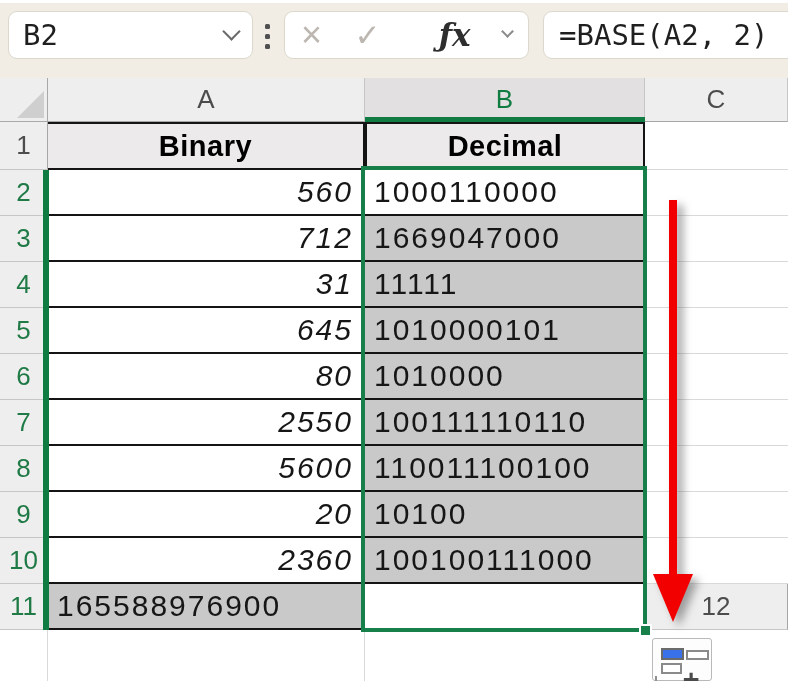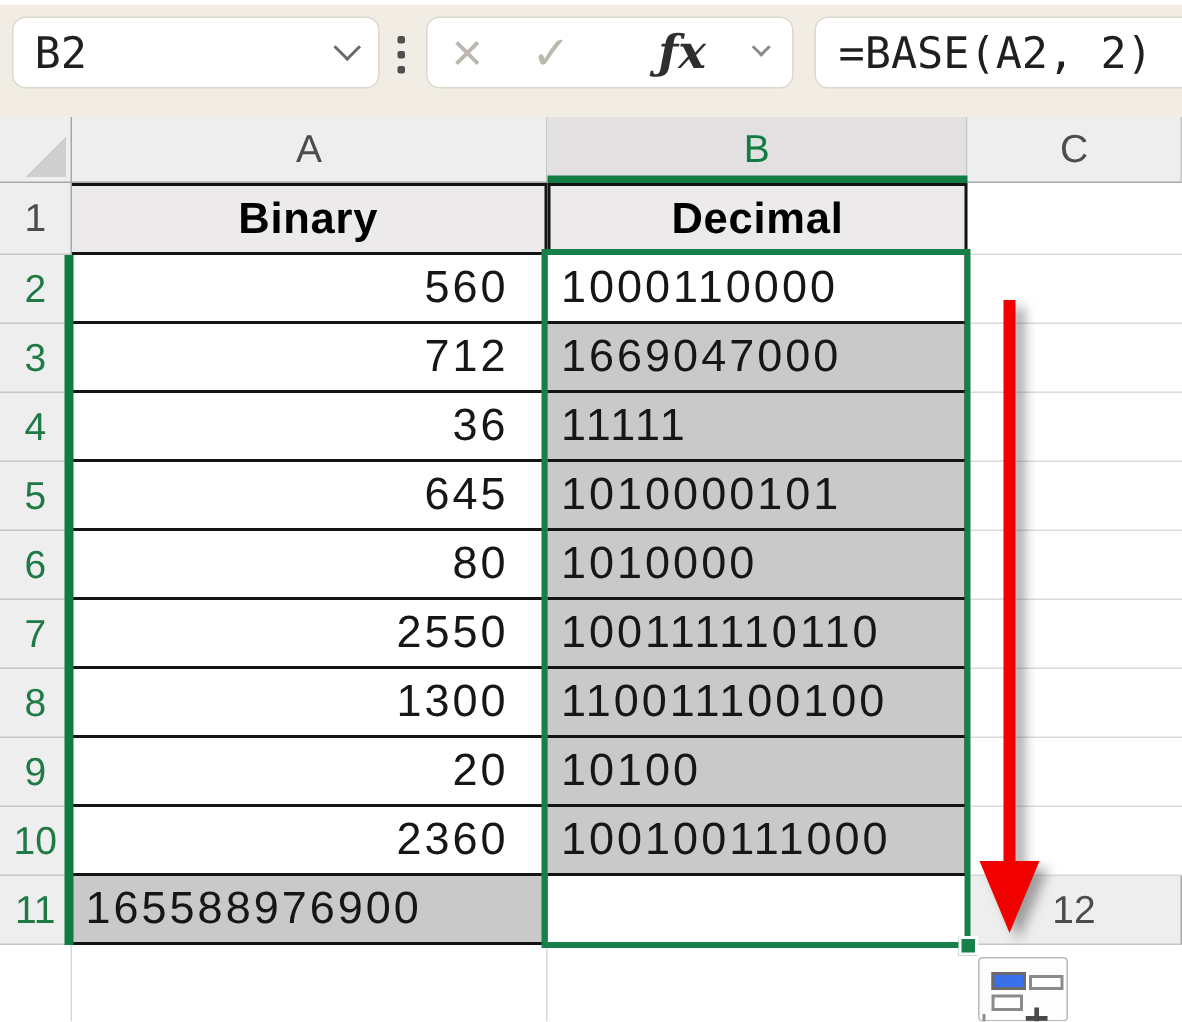--- a/index.html
+++ b/index.html
@@ -53,21 +53,21 @@
     border-right:1px solid #c6c6c6; border-bottom:1px solid #a6a6a6; }
   .ch.sel { background:#e2e0e0; color:#107c41; }
   .rh { background:#efeeee; justify-content:center; font-size:26px; color:#4c4c4c;
     border-bottom:1px solid #c6c6c6; border-right:1px solid #a6a6a6; }
   .rh.sel { color:#1f7a46; }
   .t { border-right:2px solid #141414; border-bottom:2px solid #141414;
     font-size:30px; color:#161616; letter-spacing:2px; }
   .h1 { border-top:2px solid #141414; background:#eceaea; justify-content:center;
     font-weight:bold; font-size:29px; color:#000; letter-spacing:0.5px; }
   .bl { border-left:2px solid #141414; }
-  .a { justify-content:flex-end; padding-right:24px; }
+  .a { justify-content:flex-end; padding-right:10px;font-style:italic; }
   .b { justify-content:flex-start; padding-left:9px; }
   .b.fill { background:#c9c9c9; }
   .c { border-bottom:1px solid #d9d9d9; }
   .g-r { border-right:1px solid #d9d9d9; }
 
   
   .row-accent { position:absolute; left:43px; top:170px; width:6px; height:460px;
     background:#107c41; z-index:4; }
   .col-accent { position:absolute; left:365px; top:117px; width:280px; height:5px;
     background:#107c41; z-index:4; }
@@ -134,41 +134,41 @@
     <div class="cell t a">560</div>
     <div class="cell t b">1000110000</div>
     <div class="cell c"></div>
 
     <div class="cell rh sel">3</div>
     <div class="cell t a">712</div>
     <div class="cell t b fill">1669047000</div>
     <div class="cell c"></div>
 
     <div class="cell rh sel">4</div>
-    <div class="cell t a">36</div>
+    <div class="cell t a">31</div>
     <div class="cell t b fill">11111</div>
     <div class="cell c"></div>
 
     <div class="cell rh sel">5</div>
     <div class="cell t a">645</div>
     <div class="cell t b fill">1010000101</div>
     <div class="cell c"></div>
 
     <div class="cell rh sel">6</div>
     <div class="cell t a">80</div>
     <div class="cell t b fill">1010000</div>
     <div class="cell c"></div>
 
     <div class="cell rh sel">7</div>
     <div class="cell t a">2550</div>
     <div class="cell t b fill">100111110110</div>
     <div class="cell c"></div>
 
     <div class="cell rh sel">8</div>
-    <div class="cell t a">1300</div>
+    <div class="cell t a">5600</div>
     <div class="cell t b fill">110011100100</div>
     <div class="cell c"></div>
 
     <div class="cell rh sel">9</div>
     <div class="cell t a">20</div>
     <div class="cell t b fill">10100</div>
     <div class="cell c"></div>
 
     <div class="cell rh sel">10</div>
     <div class="cell t a">2360</div>

